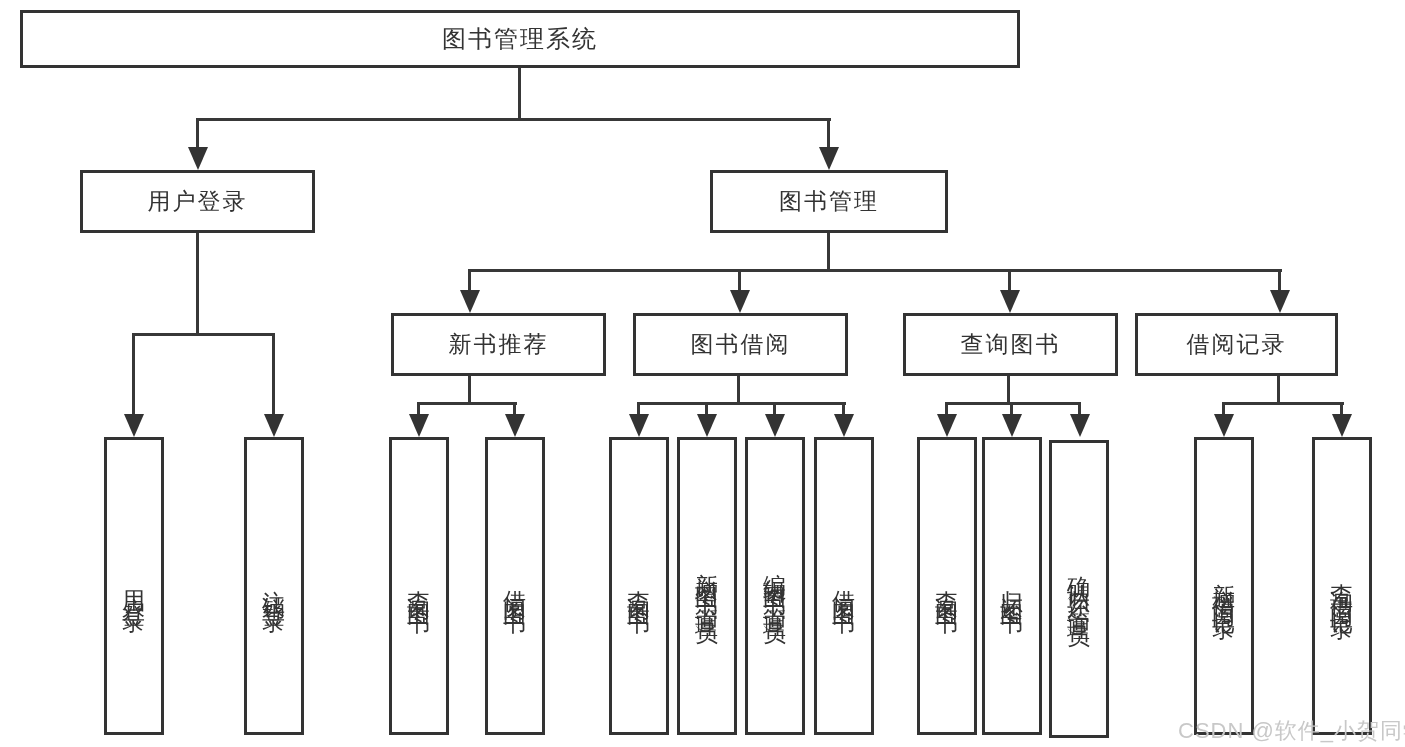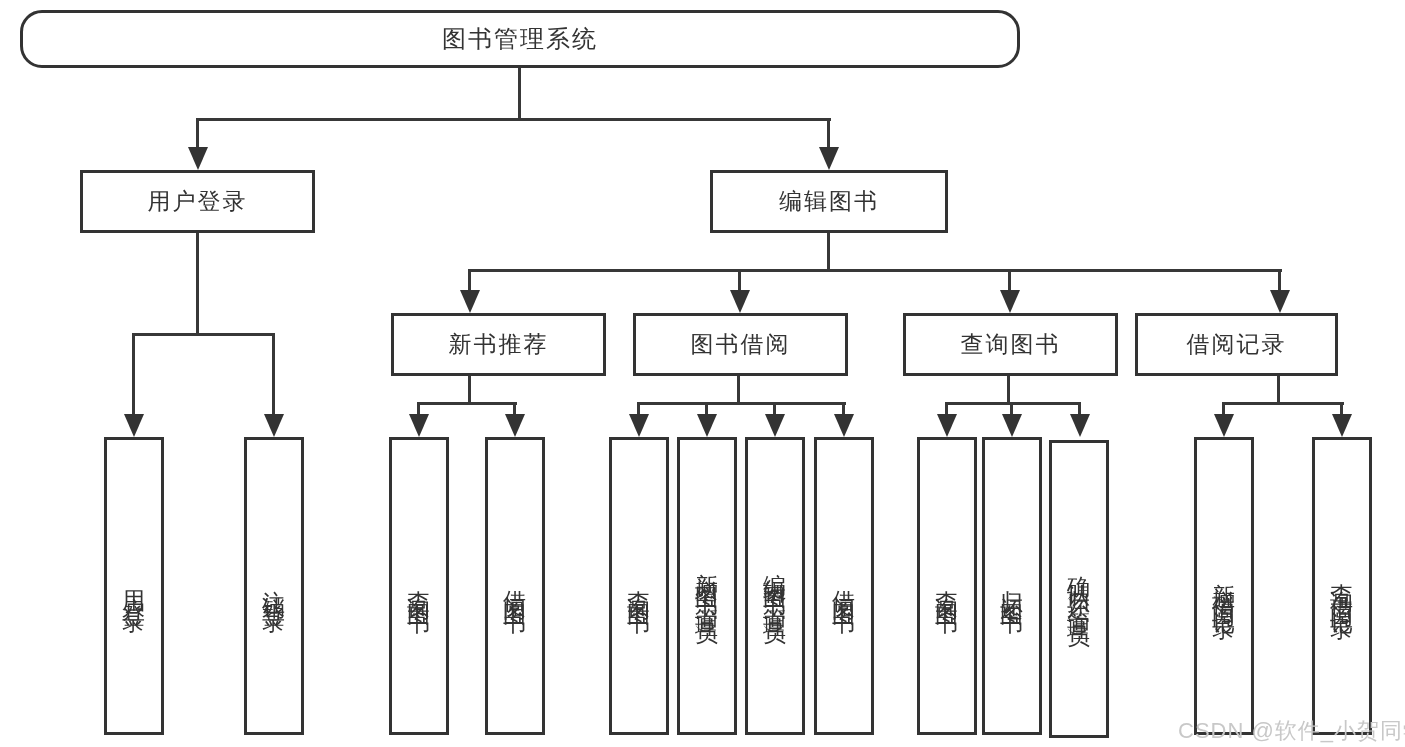--- a/index.html
+++ b/index.html
@@ -73,31 +73,31 @@
     color: #c8c8c8;
     z-index: 5;
     white-space: nowrap;
   }
 </style>
 </head>
 <body>
 
 <div id="canvas">
 
-  <div class="box root" style="left:20px; top:10px; width:1000px; height:58px;border-radius:22px;">图书管理系统</div>
+  <div class="box root" style="left:20px; top:10px; width:1000px; height:58px;">图书管理系统</div>
 
   <div class="vline" style="left:518px; top:68px; height:52px;"></div>
   <div class="hline" style="left:196px; top:118px; width:635px;"></div>
   <div class="vline" style="left:196px; top:118px; height:30px;"></div>
   <div class="arrow" style="left:188px; top:147px;"></div>
   <div class="vline" style="left:827px; top:118px; height:30px;"></div>
   <div class="arrow" style="left:819px; top:147px;"></div>
 
   <div class="box" style="left:80px; top:170px; width:235px; height:63px;">用户登录</div>
-  <div class="box" style="left:710px; top:170px; width:238px; height:63px;">编辑图书</div>
+  <div class="box" style="left:710px; top:170px; width:238px; height:63px;">图书管理</div>
 
   <div class="vline" style="left:196px; top:233px; height:102px;"></div>
   <div class="hline" style="left:132px; top:333px; width:143px;"></div>
   <div class="vline" style="left:132px; top:333px; height:82px;"></div>
   <div class="arrow" style="left:124px; top:414px;"></div>
   <div class="vline" style="left:272px; top:333px; height:82px;"></div>
   <div class="arrow" style="left:264px; top:414px;"></div>
 
   <div class="vline" style="left:827px; top:233px; height:39px;"></div>
   <div class="hline" style="left:468px; top:269px; width:814px;"></div>

